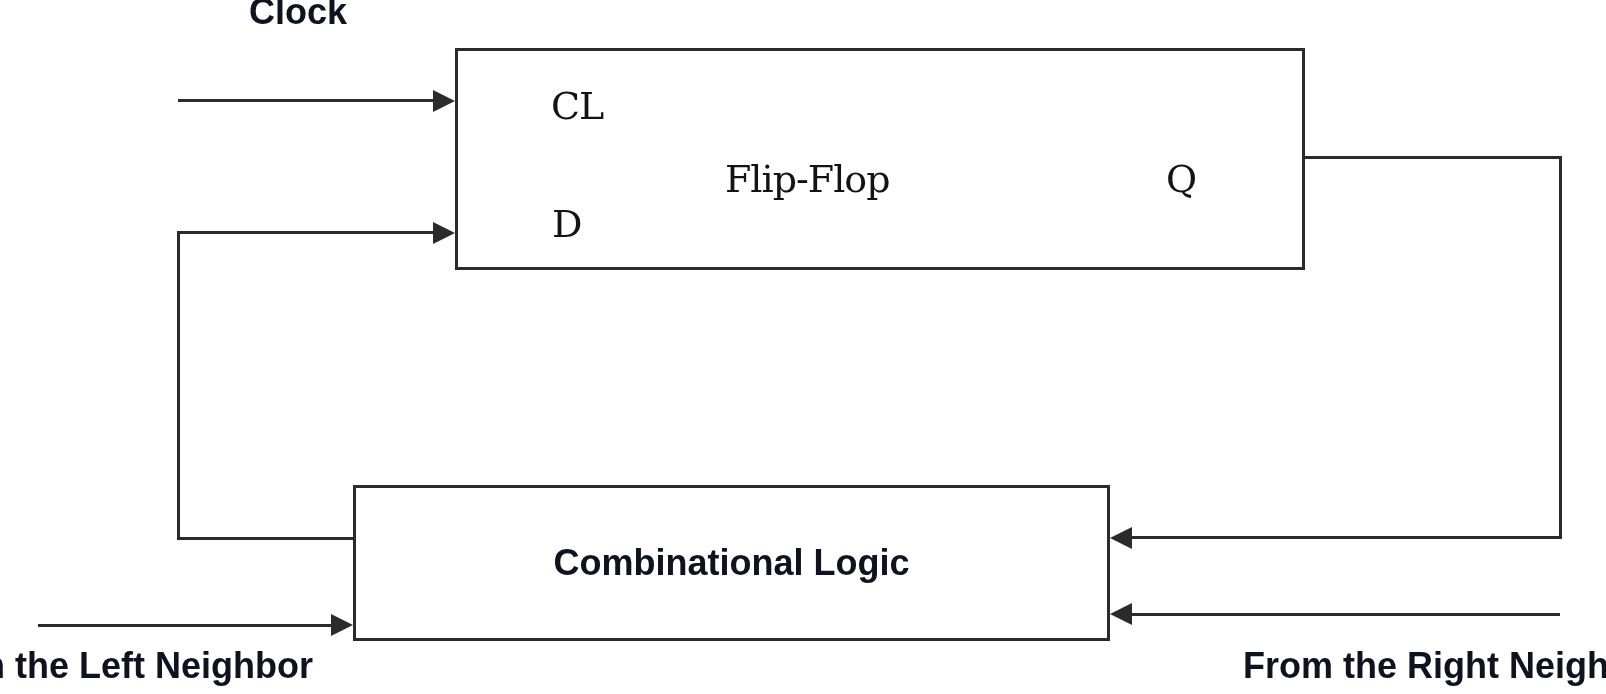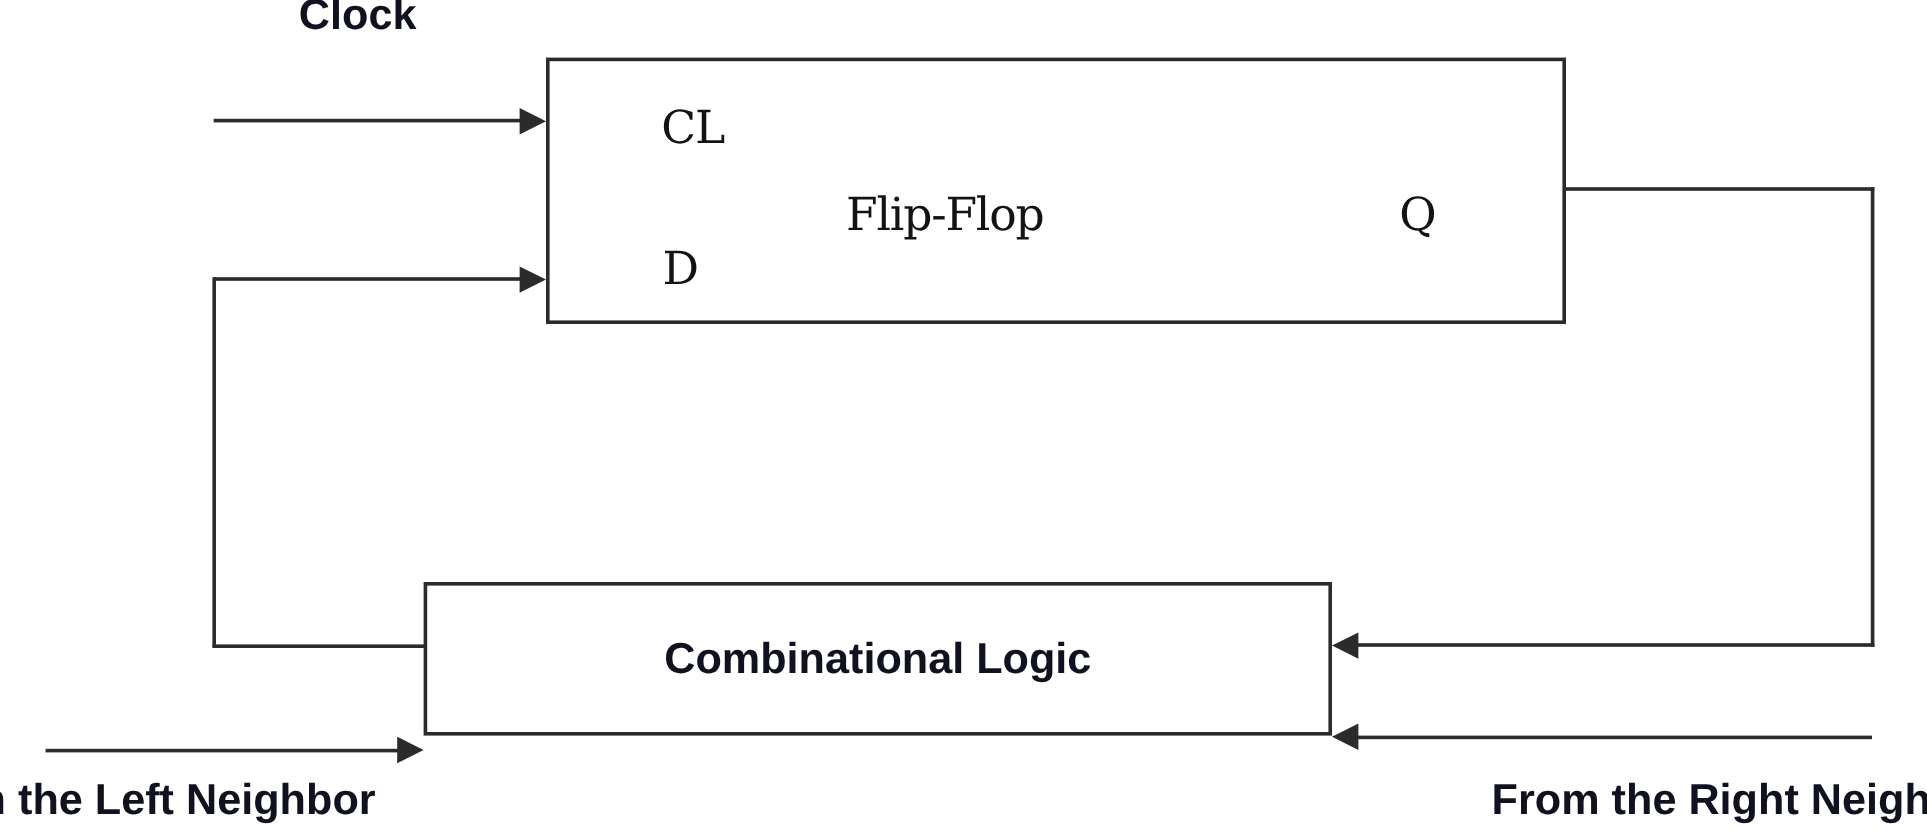--- a/index.html
+++ b/index.html
@@ -17,21 +17,21 @@
   }
   
   .block {
     position: absolute;
     box-sizing: border-box;
     border: 3px solid #2b2b2b;
     background: #ffffff;
   }
   .ff-box   { left: 455px; top: 48px;  width: 850px; height: 222px; }
   .comb-box {
-    left: 353px; top: 485px; width: 757px; height: 128px;
+    left: 353px; top: 485px; width: 757px; height: 156px;
     display: flex; align-items: center; justify-content: center;
   }
   
   .serif-lbl {
     position: absolute;
     font-family: "DejaVu Serif", serif;
     font-weight: normal;
     font-size: 38px;
     line-height: 1;
     letter-spacing: -1px;
@@ -42,21 +42,21 @@
     font-family: "Liberation Sans", sans-serif;
     font-weight: bold;
     font-size: 36px;
     line-height: 1;
     color: #101220;
     white-space: nowrap;
   }
   .abs { position: absolute; }
   .lbl-cl       { left: 551px;  top: 87px;  }
   .lbl-d        { left: 552px;  top: 205px; }
-  .lbl-flipflop { left: 705px;  top: 160px; }
+  .lbl-flipflop { left: 725px;  top: 160px; }
   .lbl-q        { left: 1166px; top: 160px; }
   .lbl-clock    { left: 249px;  top: -6px;  }
   .lbl-left     { right: 1293px; top: 648px; }  
   .lbl-right    { left: 1243px; top: 648px; }   
   
   .wire { position: absolute; background: #2b2b2b; }
   .w-clock      { left: 178px;  top: 99px;  width: 256px; height: 3px; }
   .w-dtop       { left: 178px;  top: 231px; width: 256px; height: 3px; }
   .w-dvert      { left: 177px;  top: 231px; width: 3px;   height: 308px; }
   .w-dbot       { left: 177px;  top: 537px; width: 178px; height: 3px; }

